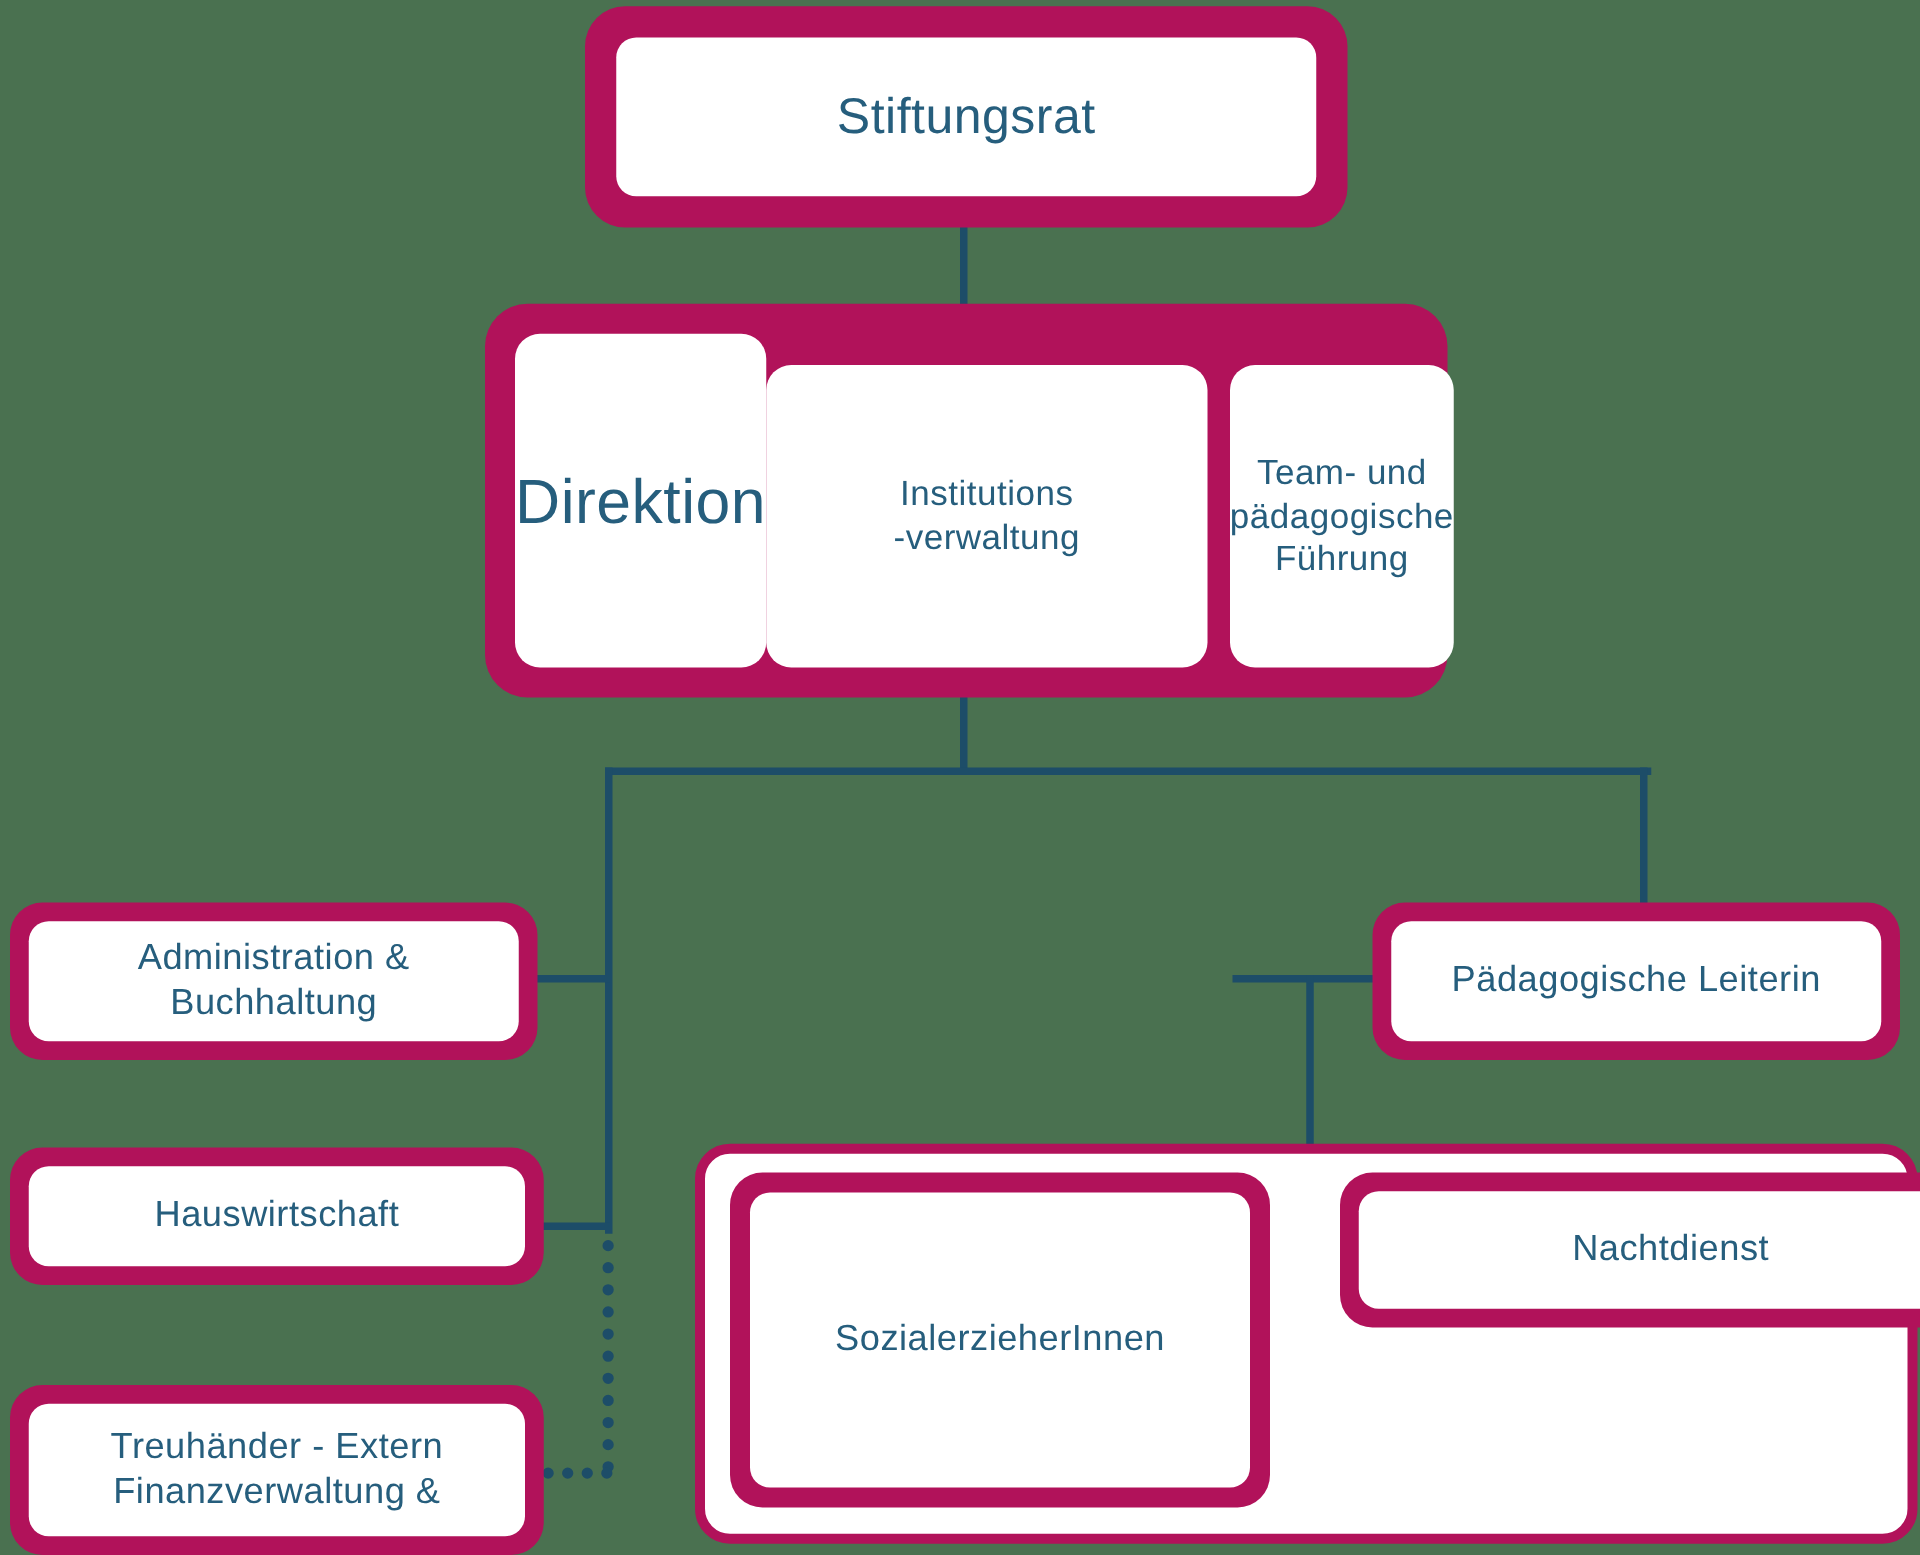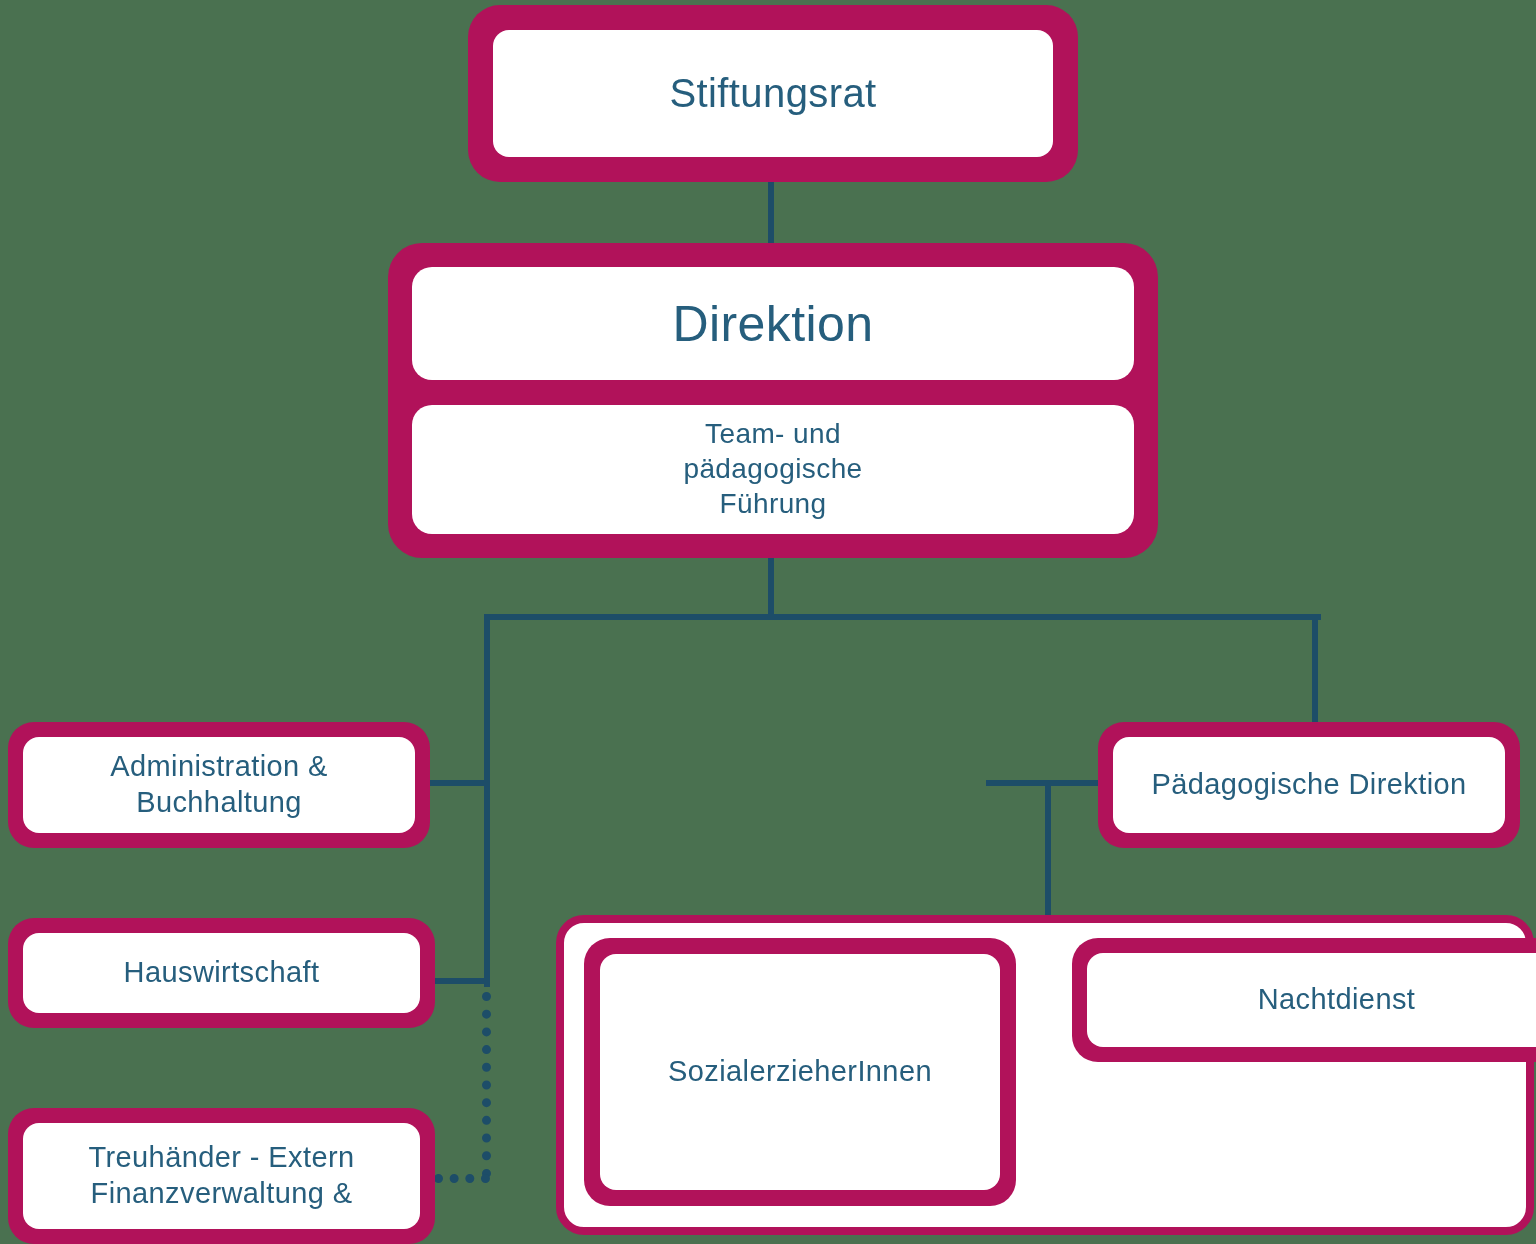--- a/index.html
+++ b/index.html
@@ -34,21 +34,21 @@
   .fs40{font-size:40px;}
   .fs29{font-size:29px;}
   .fs28{font-size:28px;}
   
   .hline,.vline{position:absolute;background:var(--line);}
   .hline{height:6px;}
   .vline{width:6px;}
   .dotv{position:absolute;width:0;border-left:9px dotted var(--line);}
   .doth{position:absolute;height:0;border-top:9px dotted var(--line);}
   
-  .direktion-col{flex:1;display:flex;flex-direction:column;}
+  .direktion-col{flex:1;display:flex;}
   .direktion-row{display:flex;margin-top:25px;gap:18px;flex:1;}
   .direktion-row .inner{border-radius:20px;}
   
   .group{
     position:absolute;background:var(--fill);box-sizing:border-box;
     border:8px solid var(--frame);border-radius:28px;
   }
 </style>
 </head>
 <body>
@@ -68,20 +68,24 @@
   <div class="doth" style="left:434px;top:1174px;width:56px;"></div>
 
   <div class="frame pad25" style="left:468px;top:5px;width:610px;height:177px;border-radius:32px;">
     <div class="inner fs40">Stiftungsrat</div>
   </div>
 
   <div class="frame pad24" style="left:388px;top:243px;width:770px;height:315px;border-radius:34px;">
     <div class="direktion-col">
       <div class="inner fs50" style="min-height:113px;border-radius:20px;flex:0 0 auto;">Direktion</div>
       <div class="direktion-row">
+        <div class="inner fs28" style="flex:0 0 353px;">
+          <div>Institutions</div>
+          <div>-verwaltung</div>
+        </div>
         <div class="inner fs28">
           <div>Team- und</div>
           <div>pädagogische</div>
           <div>Führung</div>
         </div>
       </div>
     </div>
   </div>
 
   <div class="frame pad15" style="left:8px;top:722px;width:422px;height:126px;border-radius:26px;">
@@ -97,21 +101,21 @@
 
   <div class="frame pad15" style="left:8px;top:1108px;width:427px;height:136px;border-radius:26px;">
     <div class="inner fs29">
       <div>Treuhänder - Extern</div>
       <div>Finanzverwaltung &amp;</div>
     </div>
   </div>
 
 
   <div class="frame pad15" style="left:1098px;top:722px;width:422px;height:126px;border-radius:26px;">
-    <div class="inner fs29">Pädagogische Direktion</div>
+    <div class="inner fs29">Pädagogische Leiterin</div>
   </div>
 
   <div class="group" style="left:556px;top:915px;width:978px;height:320px;"></div>
 
   <div class="frame pad16" style="left:584px;top:938px;width:432px;height:268px;border-radius:26px;">
     <div class="inner fs29">SozialerzieherInnen</div>
   </div>
 
   <div class="frame pad15" style="left:1072px;top:938px;width:529px;height:124px;border-radius:26px;">
     <div class="inner fs29">Nachtdienst</div>

